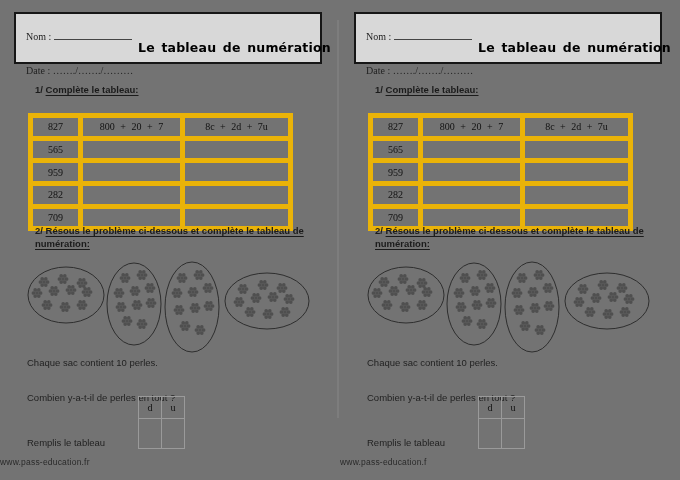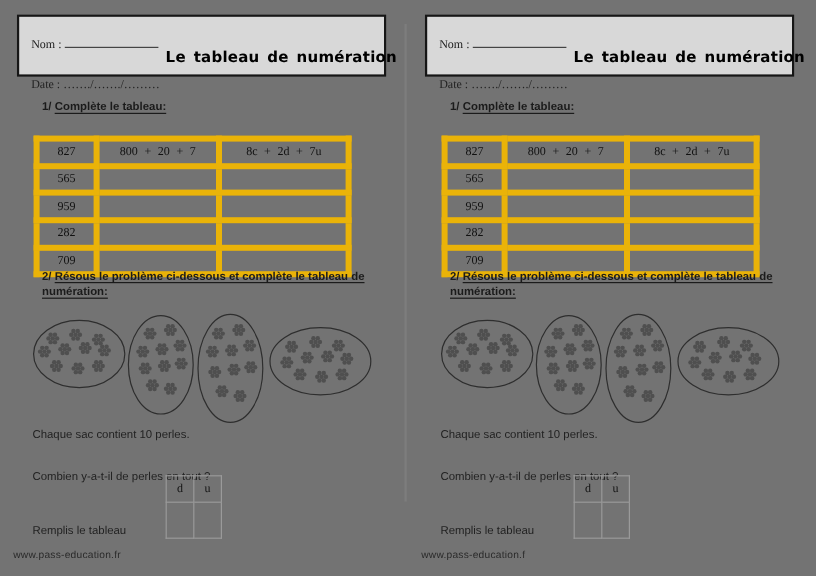--- a/index.html
+++ b/index.html
@@ -53,21 +53,21 @@
 
   
   .mini-table{
     position:absolute;left:138px;top:396px;border-collapse:collapse;
     font-family:"Liberation Serif",serif;font-size:10px;color:#111;table-layout:fixed;
   }
   .mini-table td{border:1px solid #9a9a9a;width:22px;padding:0;text-align:center;vertical-align:middle;}
   .mini-h{height:21px;}
   .mini-c{height:29px;}
 
-  .footer{position:absolute;left:11px;top:457px;font-size:8.5px;color:#2a2a2a;letter-spacing:0.2px;}
+  .footer{position:absolute;left:0;top:457px;font-size:8.5px;color:#2a2a2a;letter-spacing:0.2px;}
 </style>
 </head>
 <body>
 
 <div class="sheet">
 
   <div class="page page-left">
     <div class="header-box">
       <div class="nom-line">
         <span>Nom :</span><span class="name-rule"></span>

